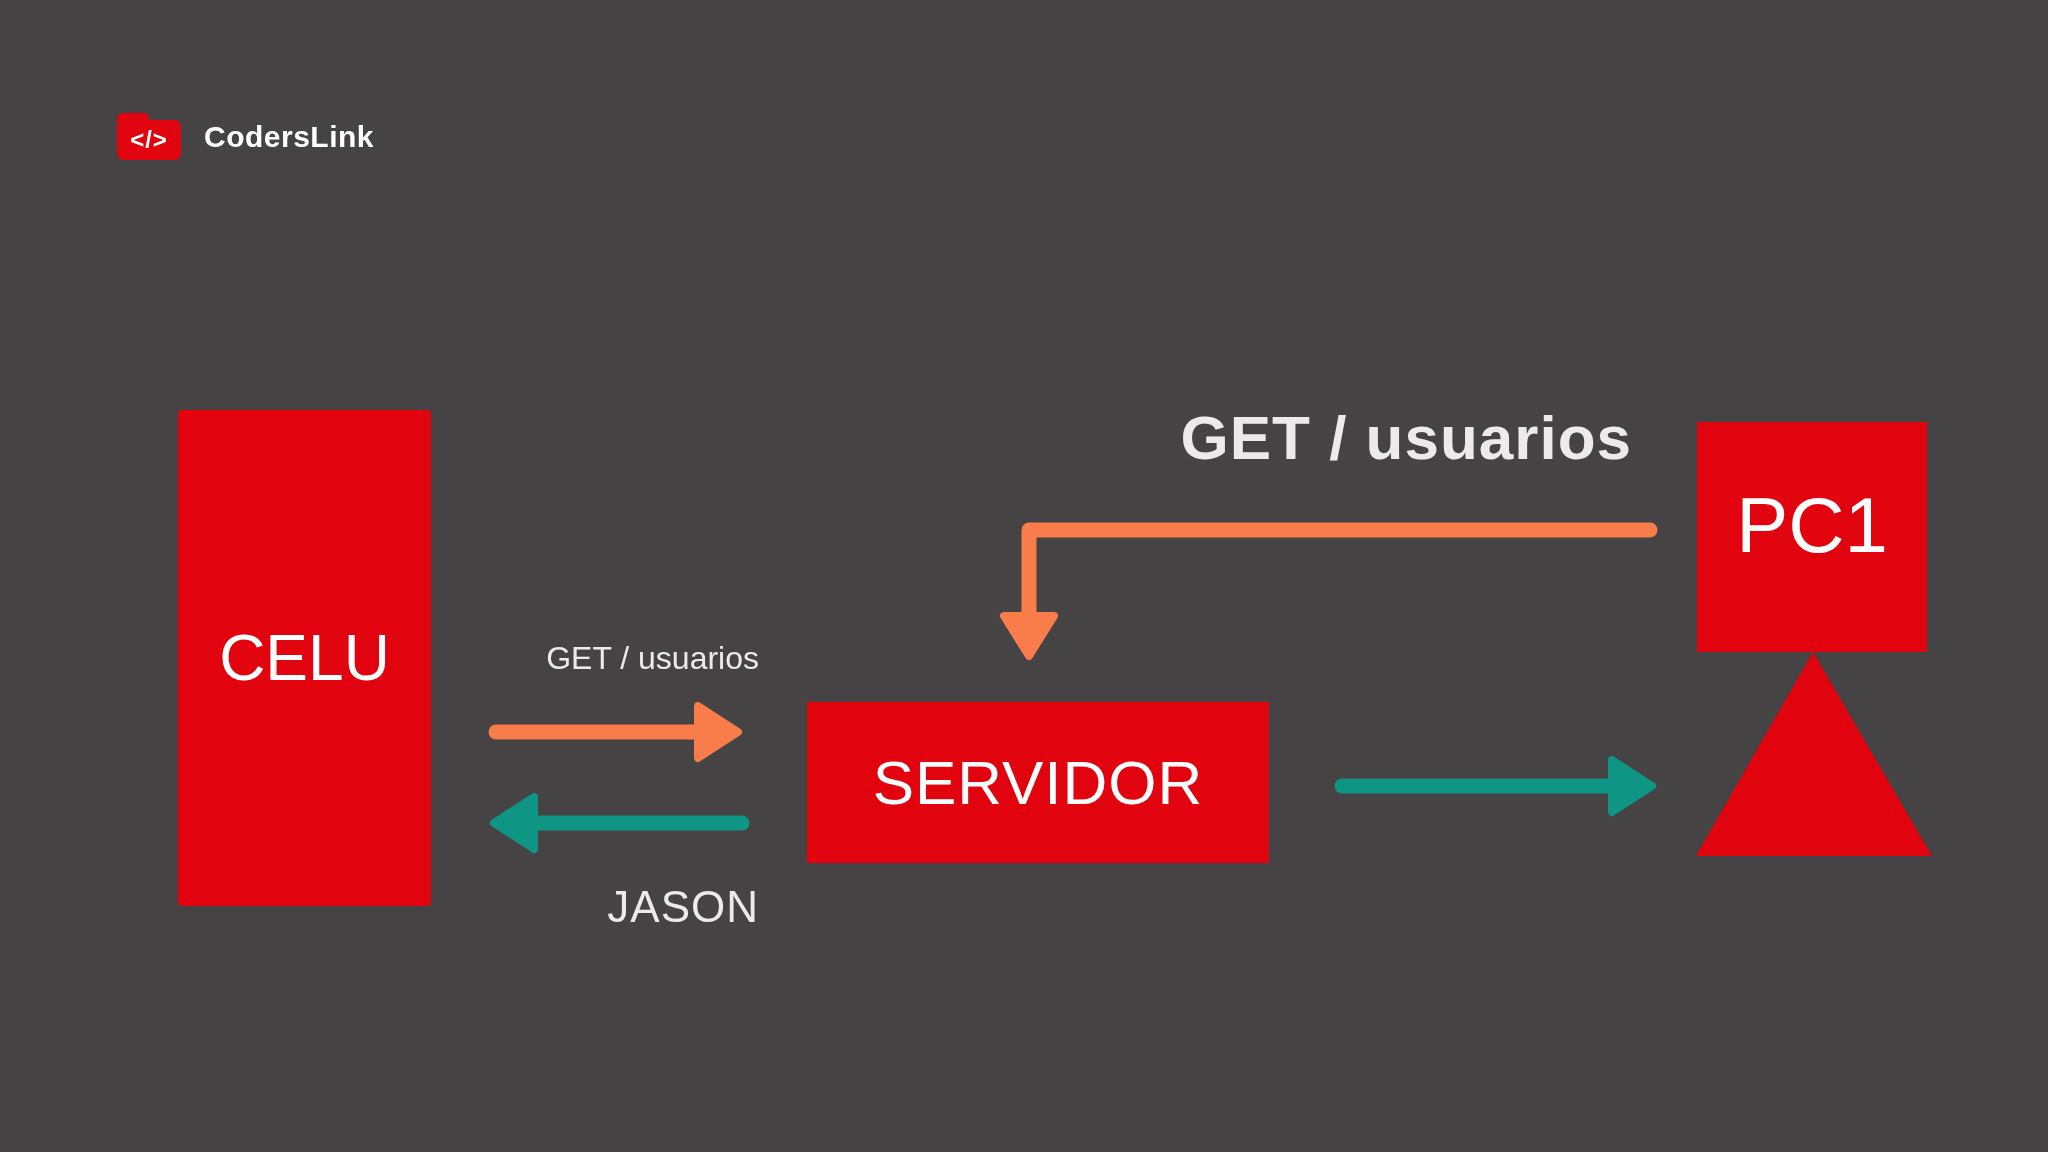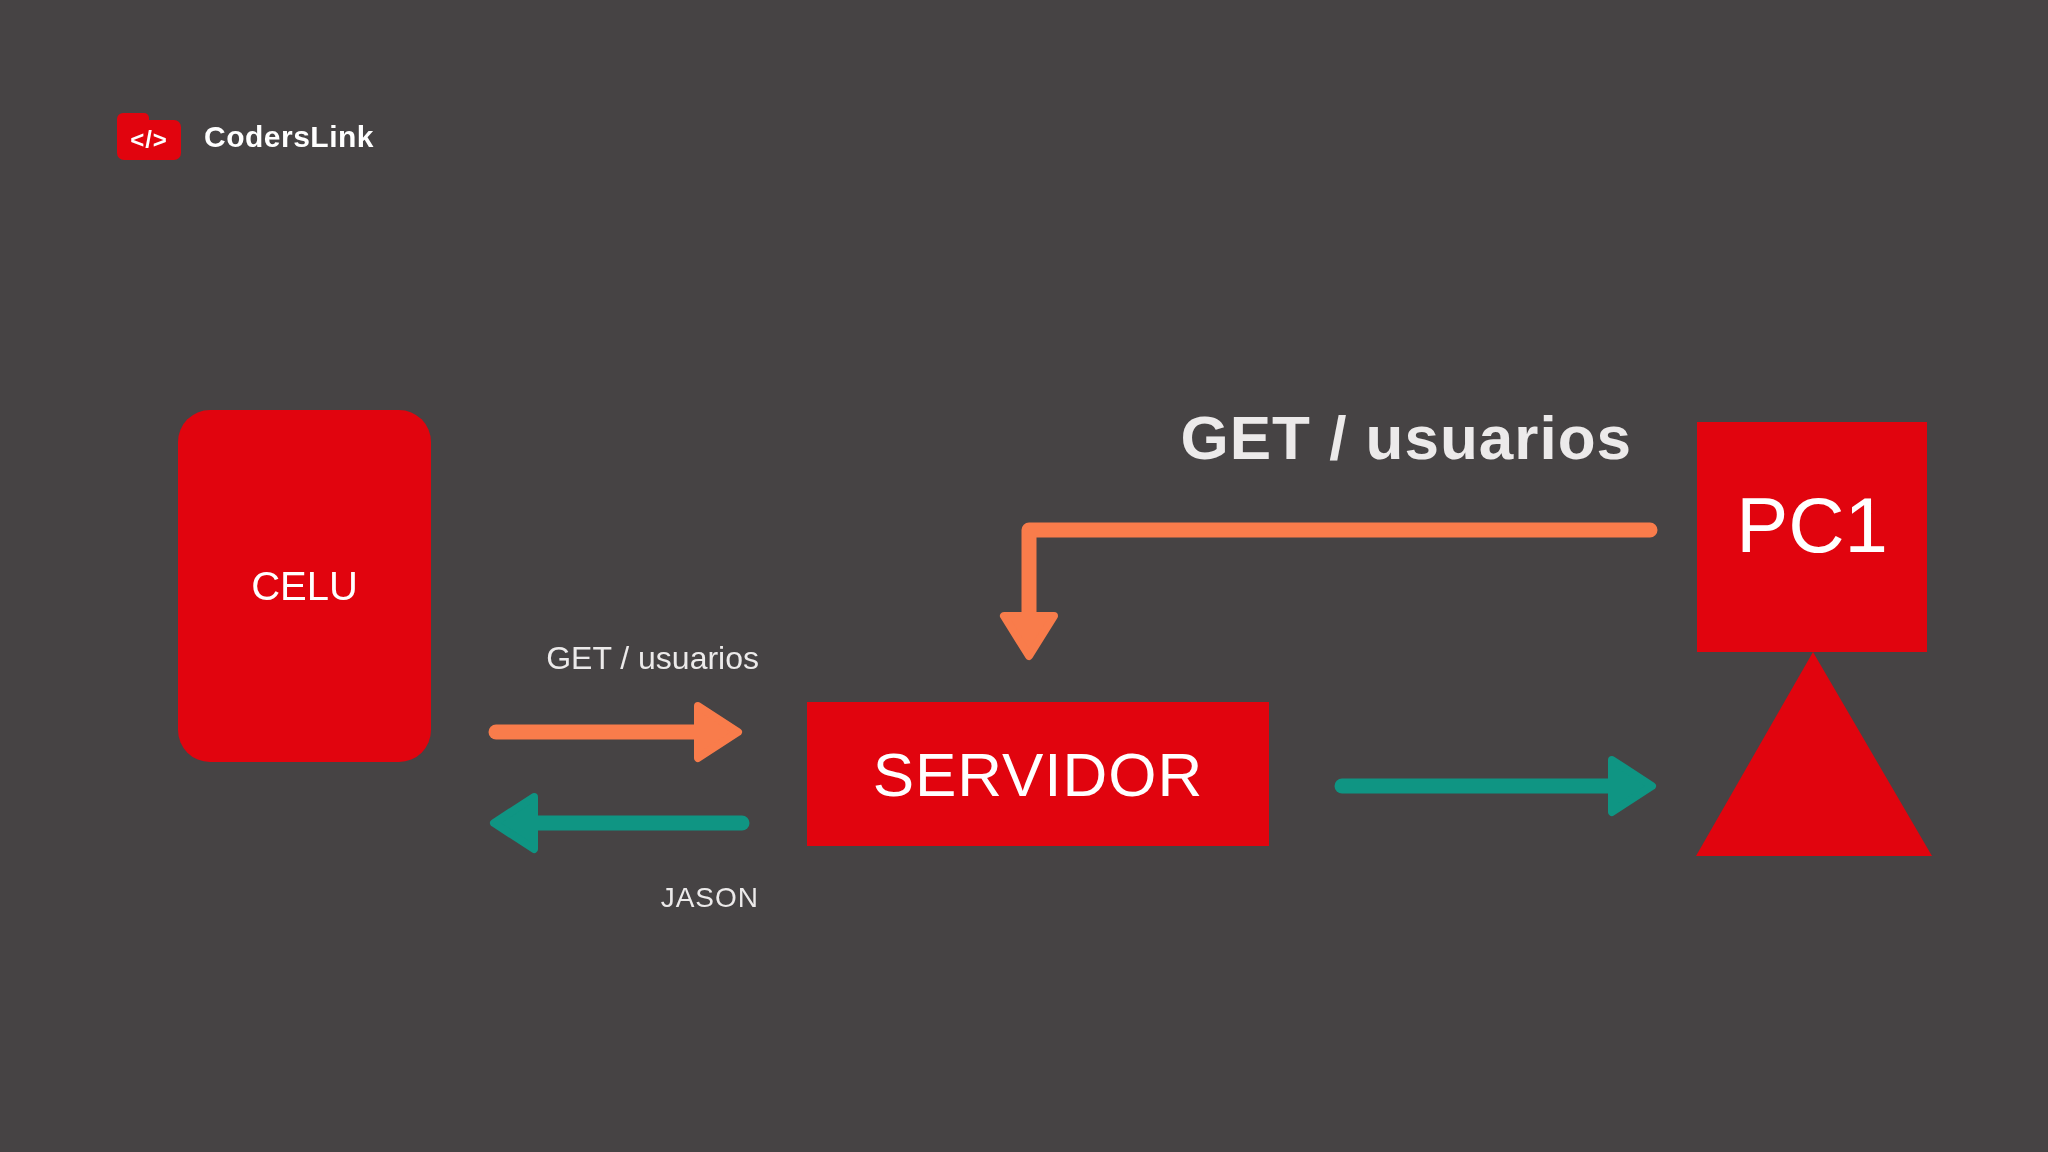--- a/index.html
+++ b/index.html
@@ -24,43 +24,43 @@
     background:var(--red);border-radius:6px 5px 0 0;
   }
   .logo-icon span{
     position:relative;color:#fff;font-weight:700;font-size:24px;letter-spacing:1px;
   }
   .logo-text{color:#fff;font-size:30px;font-weight:600;margin-left:23px;letter-spacing:.5px;}
 
   
   .node{position:absolute;display:flex;align-items:center;justify-content:center;
         background:var(--red);color:var(--node_text);font-weight:400;}
-  .node-celu{left:178px;top:410px;width:253px;height:352px;border-radius:32px;font-size:40px;}
-  .node-servidor{left:807px;top:702px;width:462px;height:144px;font-size:62px;letter-spacing:1px;}
+  .node-celu{left:178px;top:410px;width:253px;height:496px;border-radius:4px;font-size:64px;}
+  .node-servidor{left:807px;top:702px;width:462px;height:161px;font-size:62px;letter-spacing:1px;}
   .node-pc1{left:1697px;top:422px;width:230px;height:230px;font-size:78px;}
   .node-pc1 .node-label{transform:translateY(-12px);}
 
   
   .triangle-svg{position:absolute;left:1694px;top:650px;width:240px;height:208px;}
   .triangle-svg polygon{fill:var(--red);}
 
   
   svg.arrow{position:absolute;overflow:visible;}
   .arrow-orange line,.arrow-orange path{stroke:var(--orange);}
   .arrow-orange polygon{fill:var(--orange);stroke:var(--orange);}
   .arrow-teal line{stroke:var(--teal);}
   .arrow-teal polygon{fill:var(--teal);stroke:var(--teal);}
   svg.arrow line, svg.arrow path{stroke-width:15;stroke-linecap:round;fill:none;}
   svg.arrow path{stroke-linejoin:round;}
   svg.arrow polygon{stroke-width:8;stroke-linejoin:round;}
 
   
   .edge-label{position:absolute;color:var(--label);text-align:right;}
   .label-request-small{left:479px;top:640px;width:280px;font-size:32px;font-weight:400;}
-  .label-response{left:479px;top:882px;width:280px;font-size:28px;font-weight:400;letter-spacing:1px;}
+  .label-response{left:479px;top:882px;width:280px;font-size:44px;font-weight:400;letter-spacing:1px;}
   .label-request-big{left:1032px;top:402px;width:600px;font-size:62px;font-weight:800;letter-spacing:1px;}
 </style>
 </head>
 <body>
 
 <div class="canvas">
 
   <div class="logo">
     <div class="logo-icon">
       <span>&lt;/&gt;</span>

